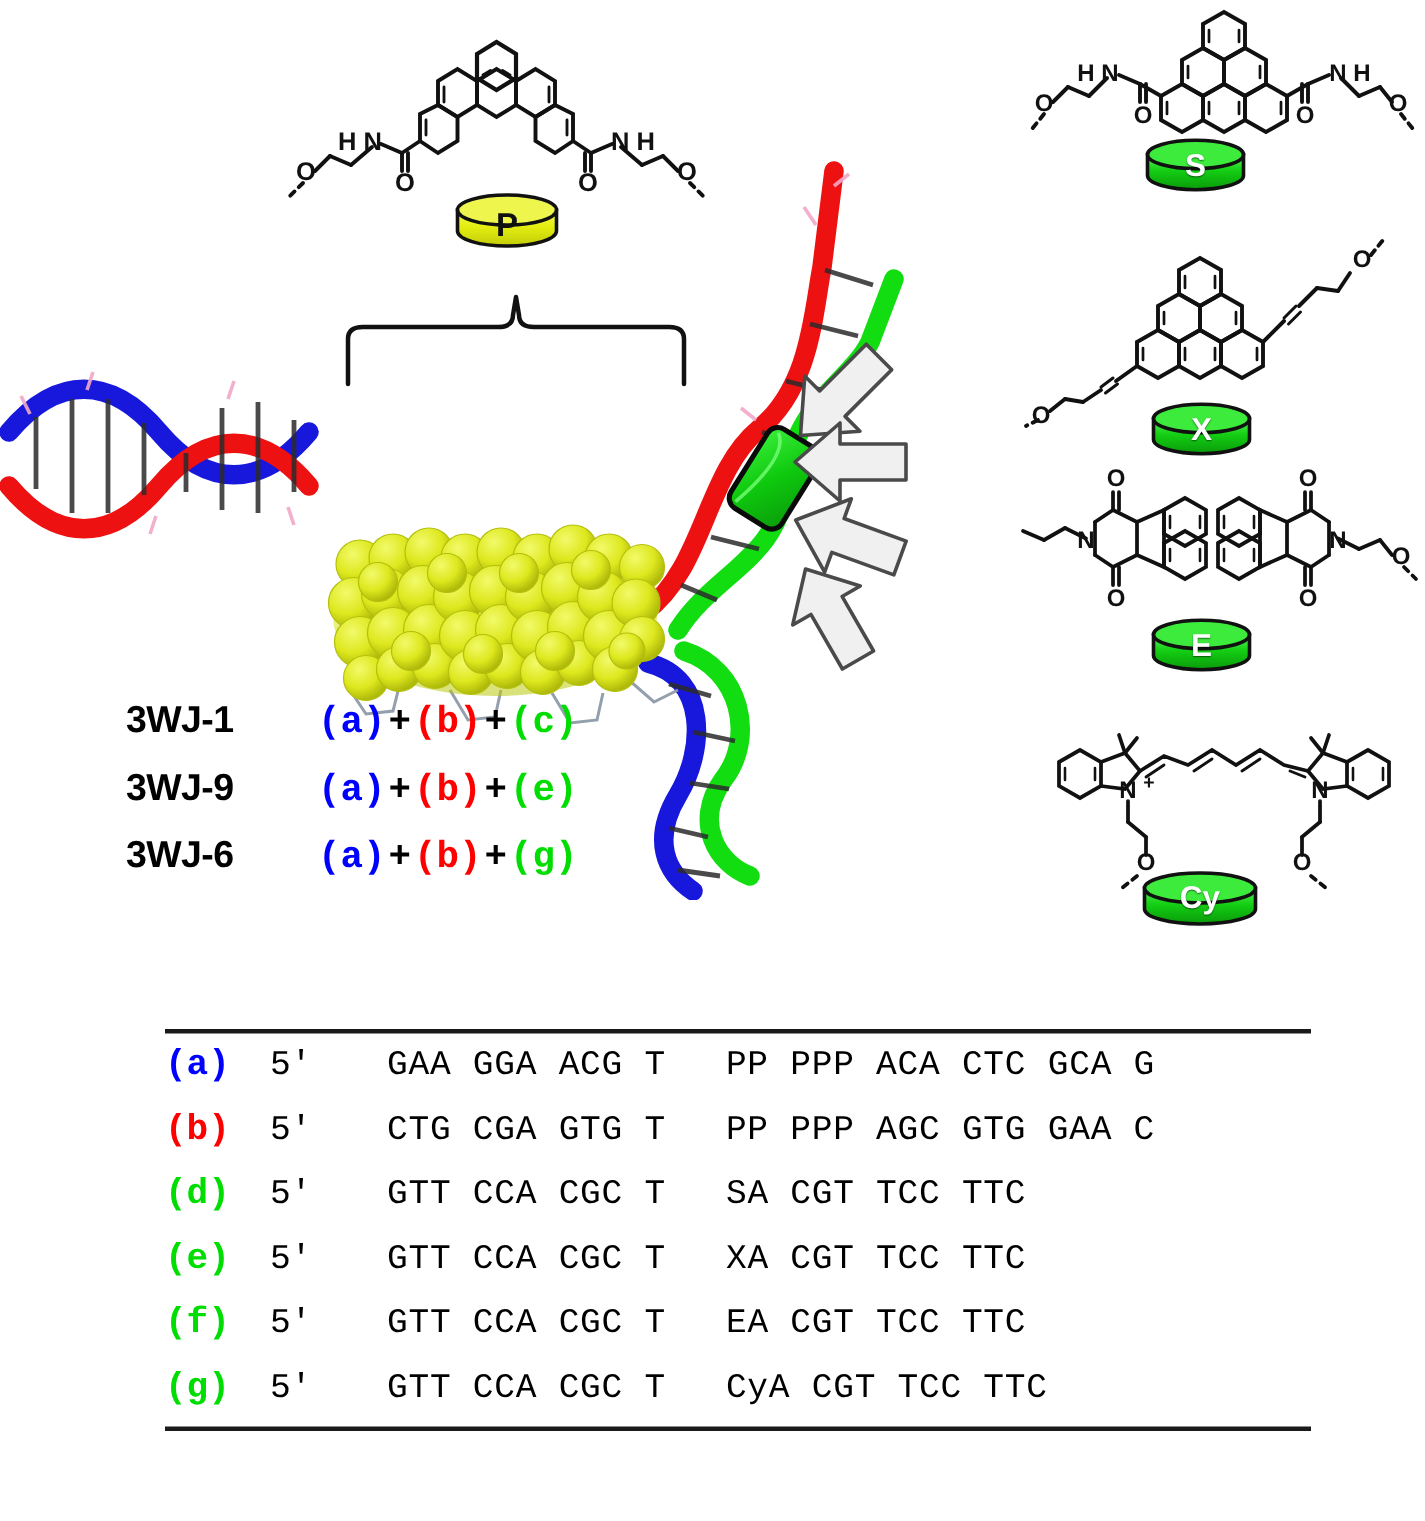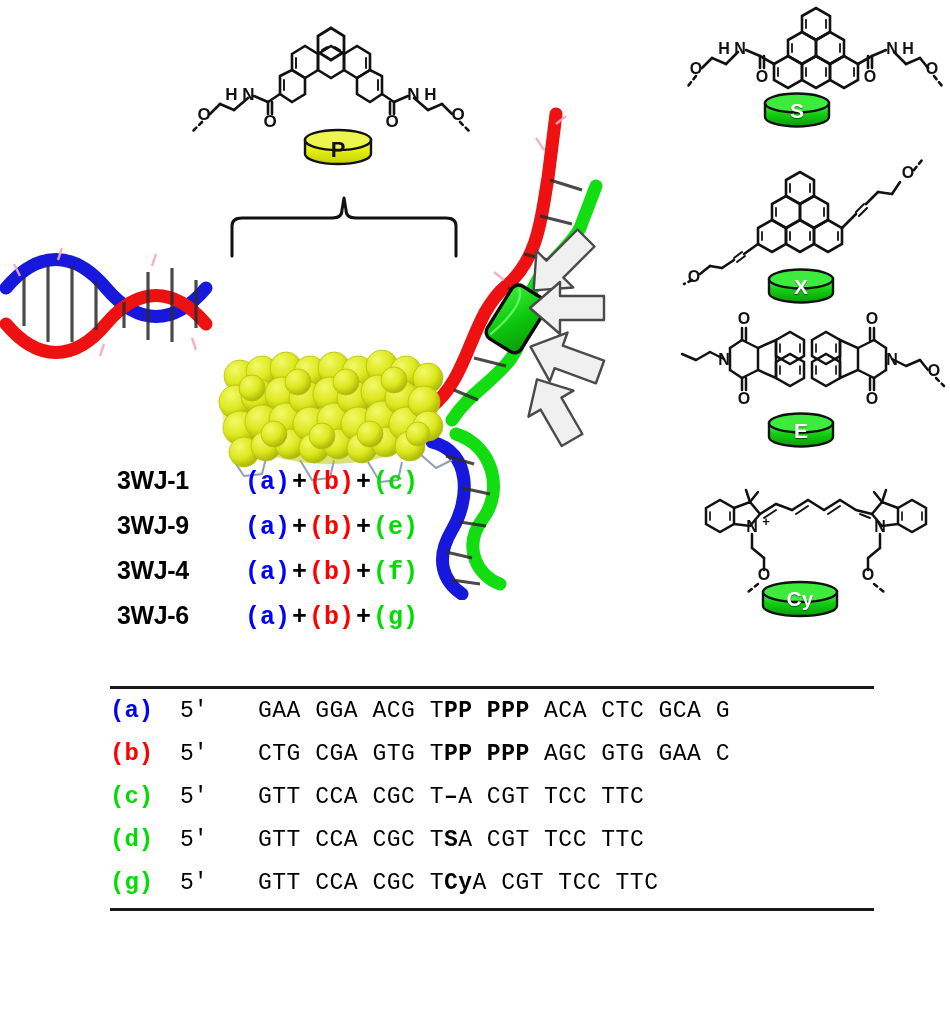--- a/index.html
+++ b/index.html
@@ -44,21 +44,20 @@
   #combos {
     position: absolute;
     left: 84px;
     top: 458px;
     width: 340px;
   }
   .combo-row {
     height: 45px;
     line-height: 45px;
     white-space: nowrap;
-    margin-left: 33px;
   }
   .combo-name {
     display: inline-block;
     width: 128px;
     font-family: "Liberation Sans", sans-serif;
     font-size: 25px;
     font-weight: bold;
     color: #000000;
     letter-spacing: -0.4px;
   }
@@ -101,21 +100,21 @@
     width: 70px;
     font-weight: bold;
     font-size: 24px;
   }
   .seq-five {
     display: inline-block;
     width: 78px;
     font-size: 23px;
   }
   .seq-body { letter-spacing: 0.5px; }
-  .seq-body b { font-weight: bold; }
+  .seq-body b { font-weight: normal; margin-left: 40px; }
 </style>
 </head>
 <body>
 
 <div id="figure">
 
   <div class="struct" style="left:186px; top:14px; width:290px; height:150px;">
     <svg width="290" height="150" viewBox="0 0 290 150">
       <g fill="none" stroke="#111" stroke-width="2.6" stroke-linecap="round">
 
@@ -598,32 +597,30 @@
   </div>
 
   <div id="combos">
     <div class="combo-row">
       <span class="combo-name">3WJ-1</span><span class="combo-expr c-a">(a)</span><span class="combo-expr c-plus">+</span><span class="combo-expr c-b">(b)</span><span class="combo-expr c-plus">+</span><span class="combo-expr c-g">(c)</span>
     </div>
     <div class="combo-row">
       <span class="combo-name">3WJ-9</span><span class="combo-expr c-a">(a)</span><span class="combo-expr c-plus">+</span><span class="combo-expr c-b">(b)</span><span class="combo-expr c-plus">+</span><span class="combo-expr c-g">(e)</span>
     </div>
     <div class="combo-row">
-      <span class="combo-name">3WJ-4</span><span class="combo-expr c-a">(a)</span><span class="combo-expr c-plus">+</span><span class="combo-expr c-b">(b)</span><span class="combo-expr c-plus">+</span><span class="combo-expr c-g">(f)</span>
-    </div>
-    <div class="combo-row">
       <span class="combo-name">3WJ-6</span><span class="combo-expr c-a">(a)</span><span class="combo-expr c-plus">+</span><span class="combo-expr c-b">(b)</span><span class="combo-expr c-plus">+</span><span class="combo-expr c-g">(g)</span>
     </div>
   </div>
 
   <div id="seqtable">
     <div class="rule-top"></div>
     <div id="seqrows">
         <div class="seq-row"><span class="seq-id" style="color: rgb(0, 0, 255);">(a)</span><span class="seq-five">5′</span><span class="seq-body">GAA GGA ACG T<b>PP PPP</b> ACA CTC GCA G</span></div>
         <div class="seq-row"><span class="seq-id" style="color: rgb(255, 0, 0);">(b)</span><span class="seq-five">5′</span><span class="seq-body">CTG CGA GTG T<b>PP PPP</b> AGC GTG GAA C</span></div>
-        <div class="seq-row"><span class="seq-id" style="color: rgb(0, 221, 0);">(c)</span><span class="seq-five">5′</span><span class="seq-body">GTT CCA CGC T<b>–</b>A CGT TCC TTC</span></div>
         <div class="seq-row"><span class="seq-id" style="color: rgb(0, 221, 0);">(d)</span><span class="seq-five">5′</span><span class="seq-body">GTT CCA CGC T<b>S</b>A CGT TCC TTC</span></div>
+        <div class="seq-row"><span class="seq-id" style="color: rgb(0, 221, 0);">(e)</span><span class="seq-five">5′</span><span class="seq-body">GTT CCA CGC T<b>X</b>A CGT TCC TTC</span></div>
+        <div class="seq-row"><span class="seq-id" style="color: rgb(0, 221, 0);">(f)</span><span class="seq-five">5′</span><span class="seq-body">GTT CCA CGC T<b>E</b>A CGT TCC TTC</span></div>
         <div class="seq-row"><span class="seq-id" style="color: rgb(0, 221, 0);">(g)</span><span class="seq-five">5′</span><span class="seq-body">GTT CCA CGC T<b>Cy</b>A CGT TCC TTC</span></div>
       </div>
     <div class="rule-bottom"></div>
   </div>
 
 </div>
 
 </body></html>

